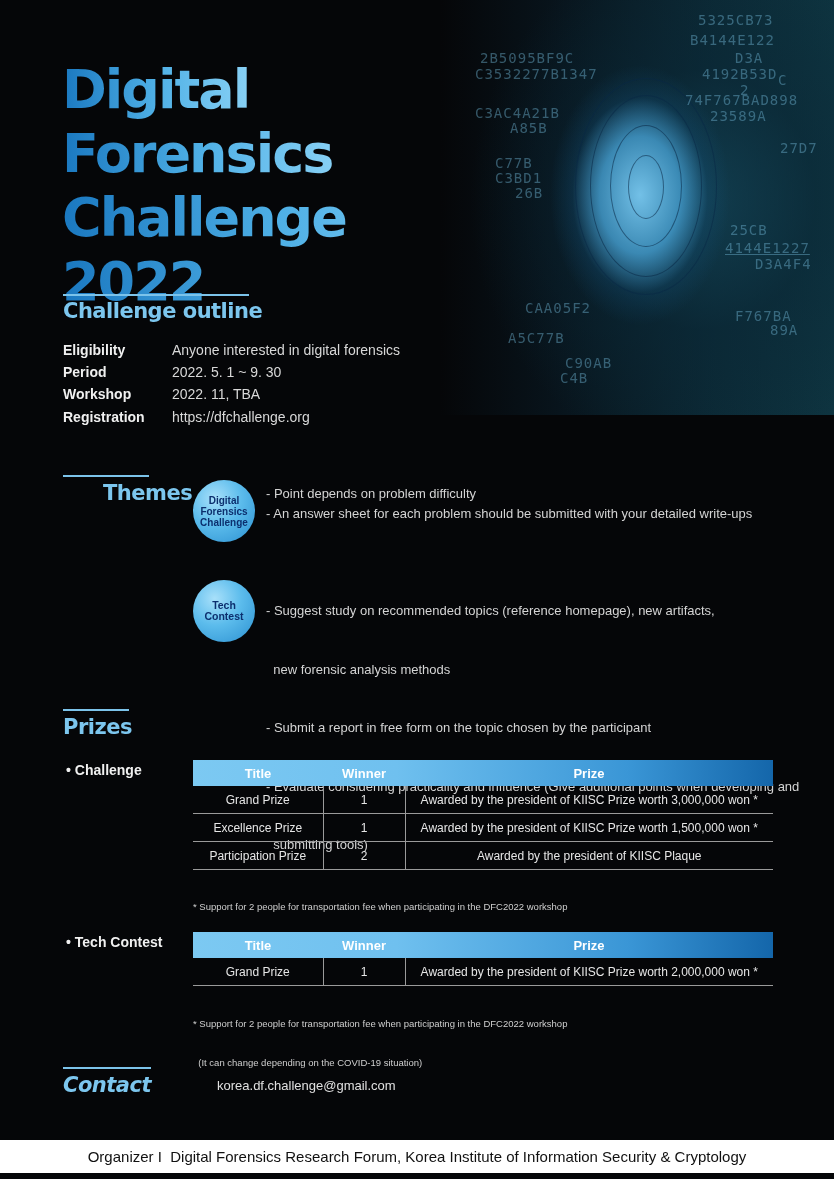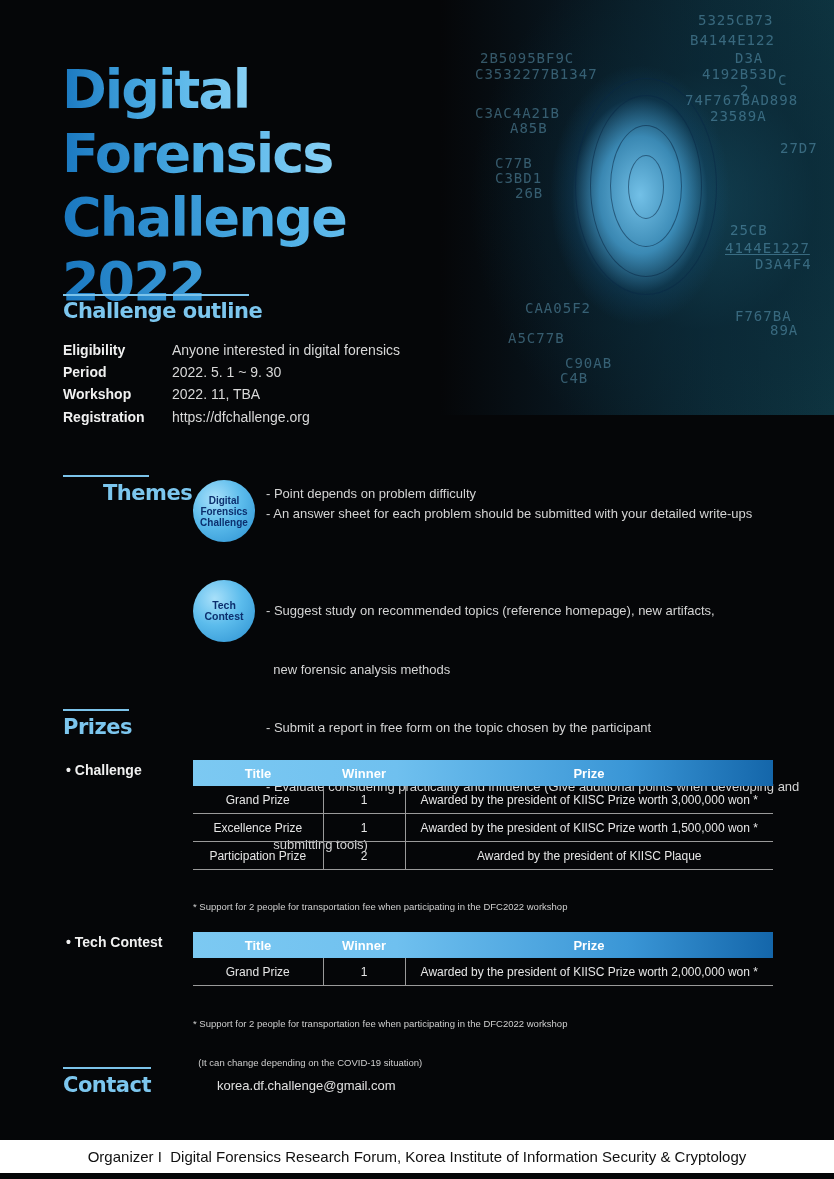--- a/index.html
+++ b/index.html
@@ -182,18 +182,18 @@
       <td>Awarded by the president of KIISC Prize worth 2,000,000 won *</td>
     </tr>
   </tbody>
 </table>
 <div class="note" style="top:991px;white-space:pre;">
   <div>* Support for 2 people for transportation fee when participating in the DFC2022 workshop</div>
   <div>  (It can change depending on the COVID-19 situation)</div>
 </div>
 
 <div class="sec-rule" style="left:63px;top:1067px;width:88px;"></div>
-<div class="sec-head" style="left:63px;top:1073px;">Contact</div>
+<div class="sec-head" style="left:63px;top:1073px;font-style:italic;">Contact</div>
 <a class="contact-email" style="text-decoration:none;">korea.df.challenge@gmail.com</a>
 
 <div class="footer">
   <span style="white-space:pre;">Organizer I  Digital Forensics Research Forum, Korea Institute of Information Security &amp; Cryptology</span>
 </div>
 
 </body></html>

